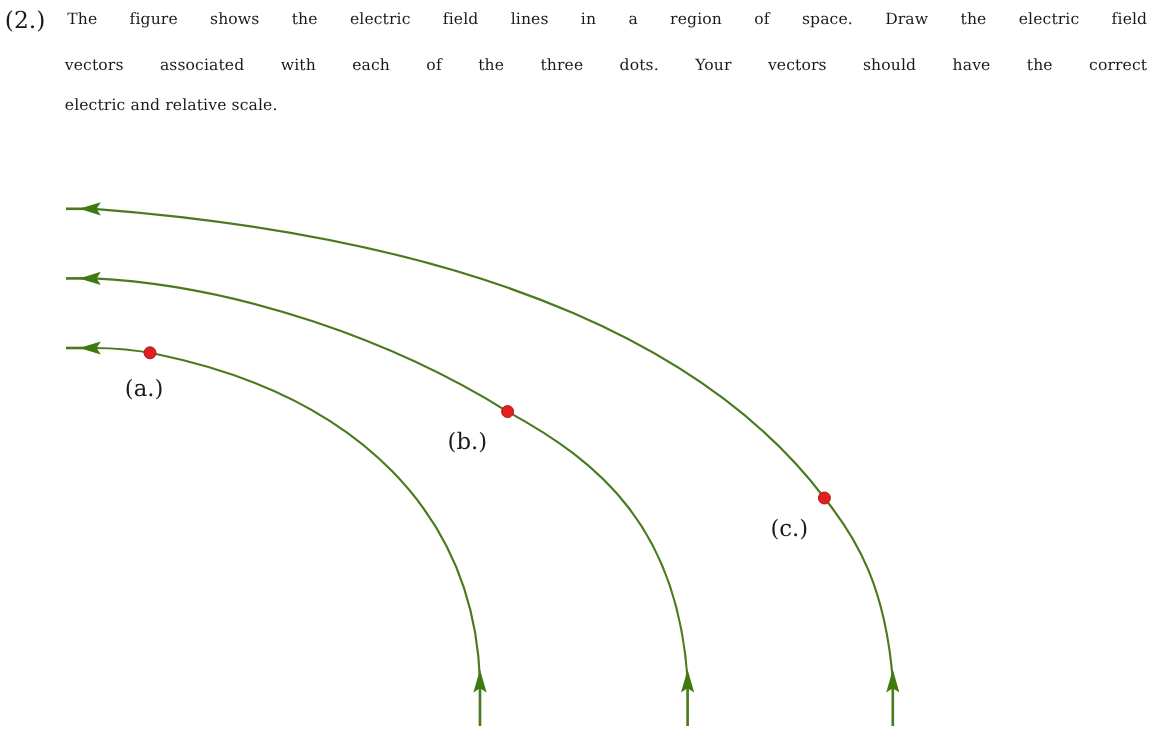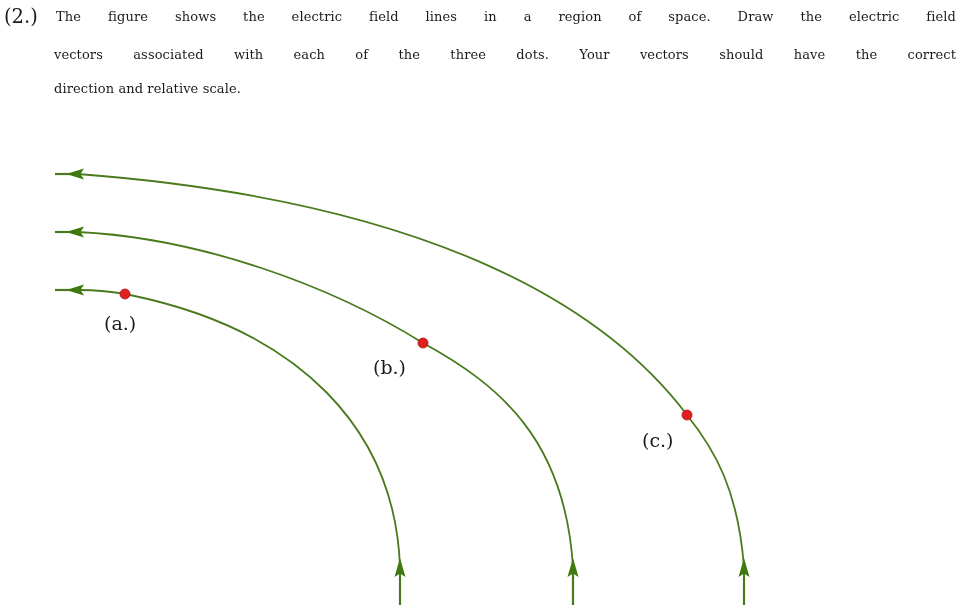--- a/index.html
+++ b/index.html
@@ -51,21 +51,21 @@
       fill: #1a1a1a;
     }
   </style>
 </head>
 <body>
 
 <div class="problem">
   <span class="num">(2.)</span>
   <div class="problem-line" id="line1">The figure shows the electric field lines in a region of space.  Draw the electric field</div>
   <div class="problem-line" id="line2">vectors associated with each of the three dots.  Your vectors should have the correct</div>
-  <div class="problem-line" id="line3">direction and relative scale.</div>
+  <div class="problem-line" id="line3">electric and relative scale.</div>
 </div>
 
 <svg class="figure" viewBox="0 0 960 611" width="960" height="611" xmlns="http://www.w3.org/2000/svg">
 
   <g>
     <path d="M 400 605 L 400 572" stroke="#4a7a1e" stroke-width="2.2" fill="none"></path>
     <path d="M 400 567 C 395 430, 300 330, 130 295 C 110 291, 95 290, 78 290" stroke="#4a7a1e" stroke-width="1.8" fill="none"></path>
     <path d="M 55 290 L 70 290" stroke="#4a7a1e" stroke-width="2.2" fill="none"></path>
     <polygon points="400,558 394.5,577 400,573.5 405.5,577" fill="#3f7a10"></polygon>
     <polygon points="66,290 84,284.5 80.5,290 84,295.5" fill="#3f7a10"></polygon>

